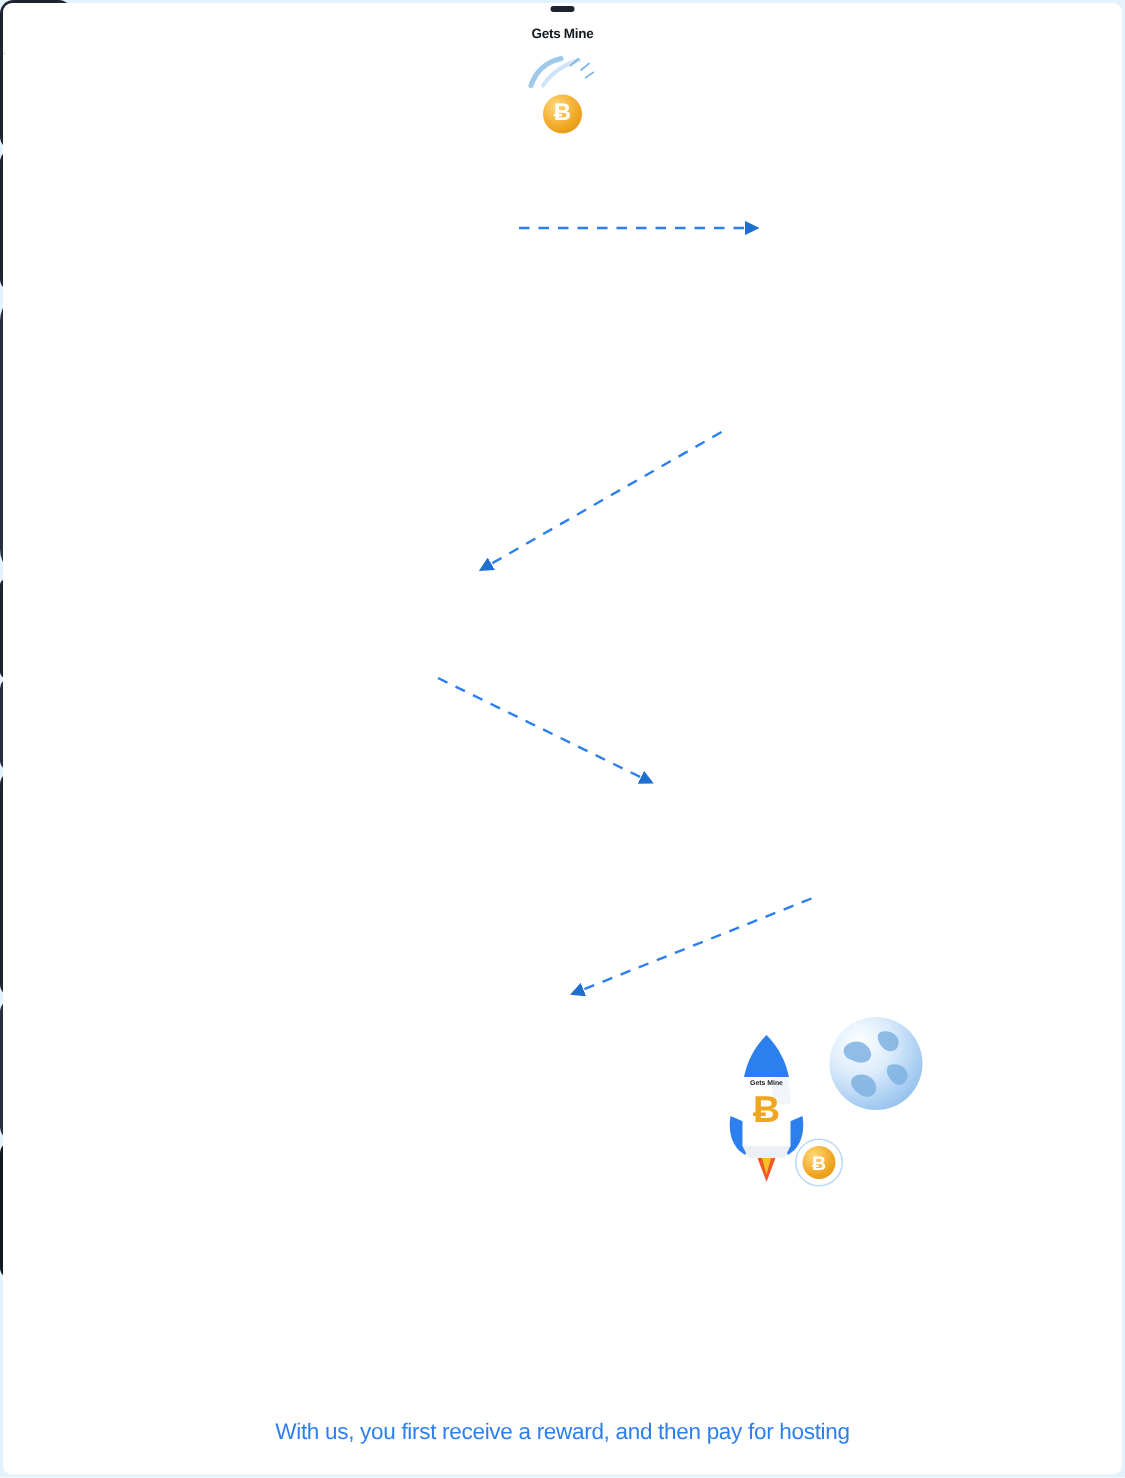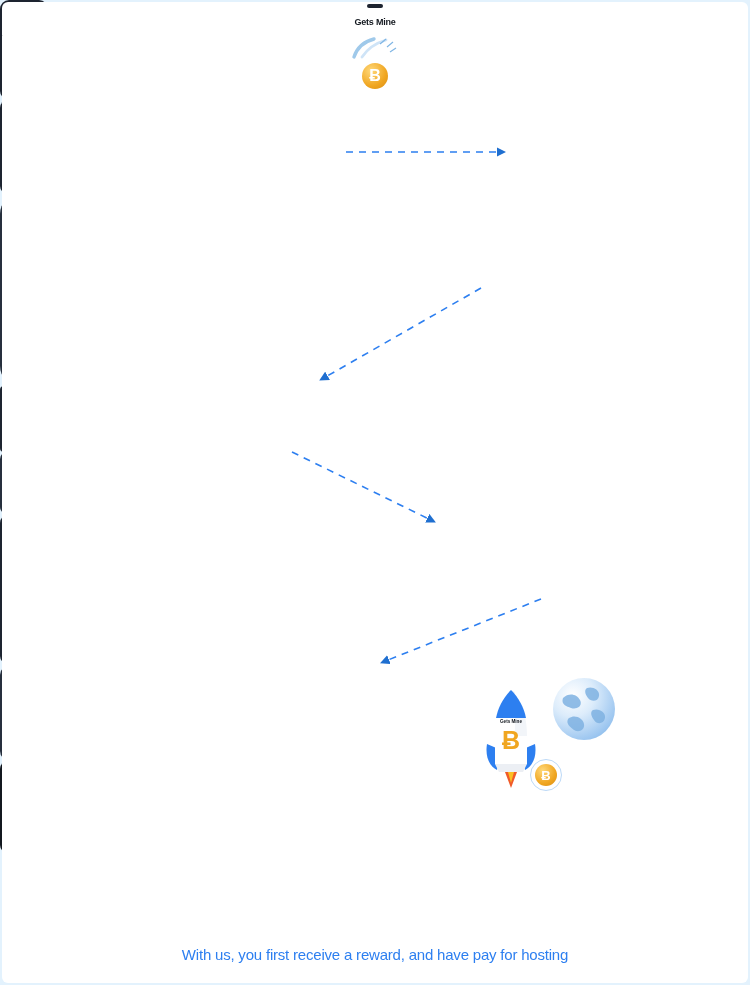--- a/index.html
+++ b/index.html
@@ -591,14 +591,14 @@
       <marker id="ah" markerWidth="6" markerHeight="6" refX="4" refY="3" orient="auto">
         <path d="M0,0 L6,3 L0,6 Z" fill="#1f6fd0"></path>
       </marker>
     </defs>
     <line x1="346" y1="152" x2="503" y2="152" stroke="#2d7ff0" stroke-width="1.6" stroke-dasharray="7 6" marker-end="url(#ah)"></line>
     <line x1="481" y1="288" x2="322" y2="379" stroke="#2d7ff0" stroke-width="1.6" stroke-dasharray="7 6" marker-end="url(#ah)"></line>
     <line x1="292" y1="452" x2="433" y2="521" stroke="#2d7ff0" stroke-width="1.6" stroke-dasharray="7 6" marker-end="url(#ah)"></line>
     <line x1="541" y1="599" x2="383" y2="662" stroke="#2d7ff0" stroke-width="1.6" stroke-dasharray="7 6" marker-end="url(#ah)"></line>
   </svg>
 
-  <div id="tagline">With us, you first receive a reward, and have pay for hosting</div>
+  <div id="tagline">With us, you first receive a reward, and then pay for hosting</div>
 </div>
 
 </body></html>

